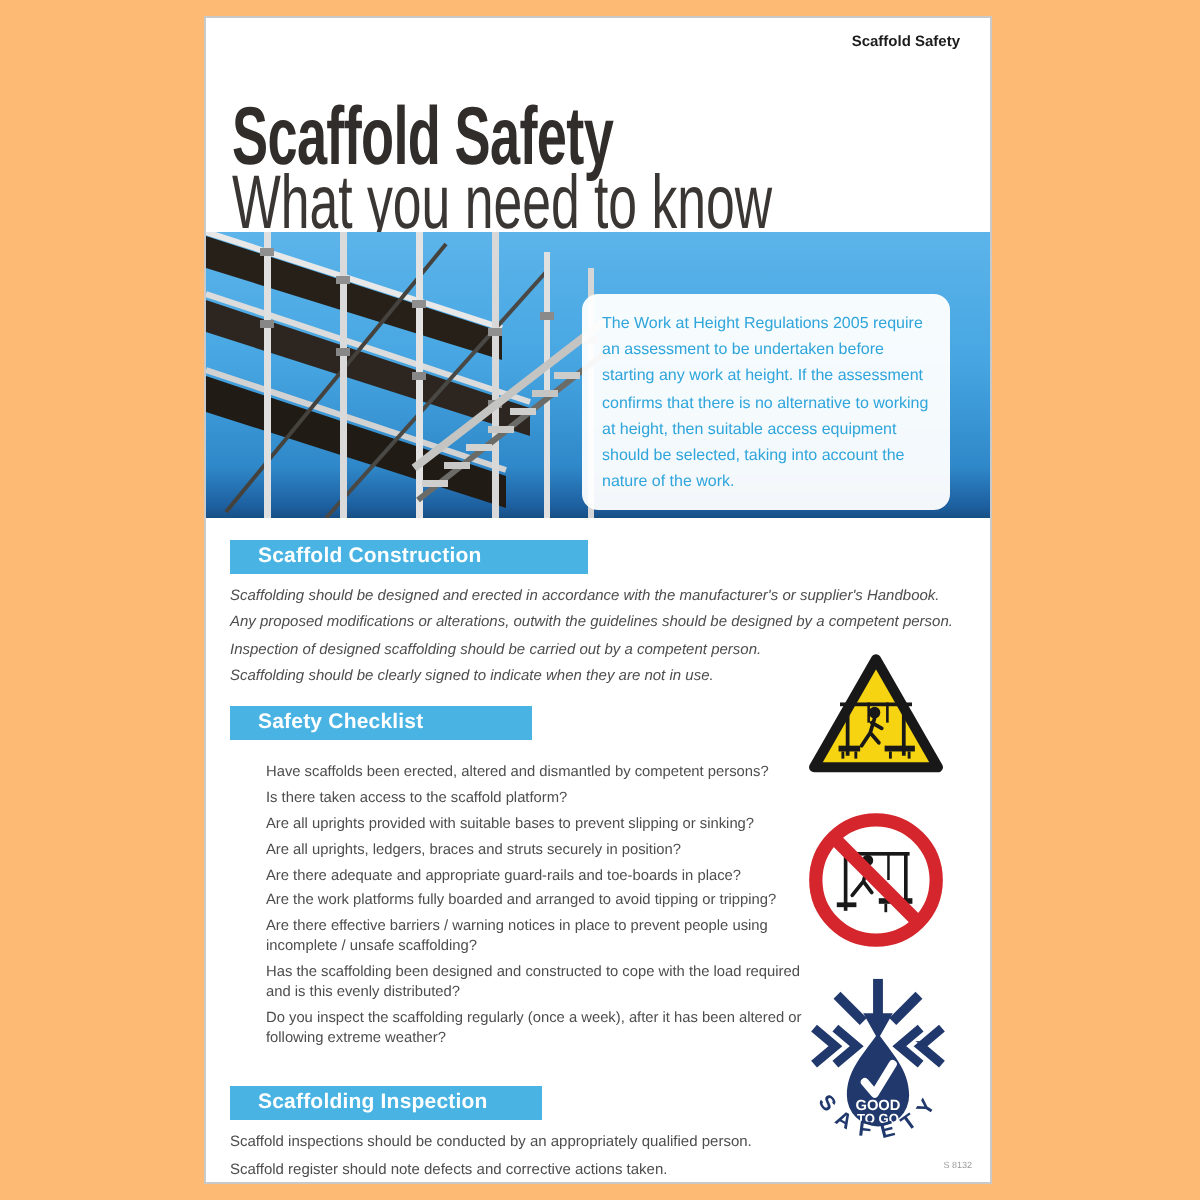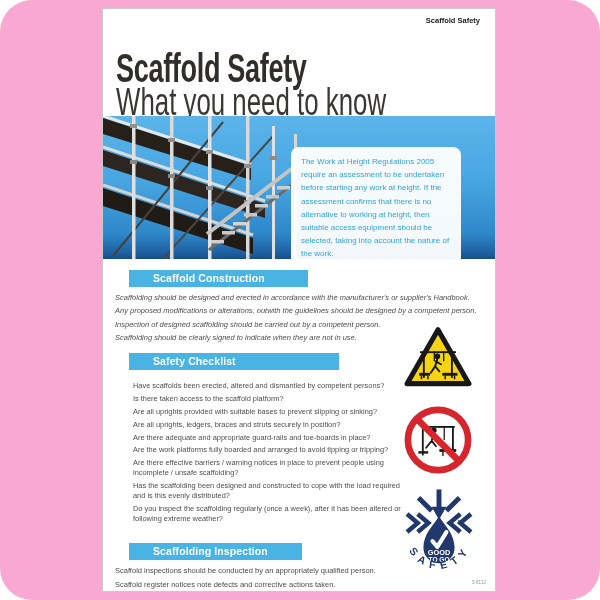--- a/index.html
+++ b/index.html
@@ -1,40 +1,40 @@
 <!DOCTYPE html>
 <html><head>
 <meta charset="utf-8">
 <style>
   * { margin:0; padding:0; box-sizing:border-box; }
   html,body { width:600px; height:600px; background:#ffffff; font-family:"Liberation Sans", sans-serif; }
-  .canvas { position:relative; width:600px; height:600px; background:#f9a8d4; overflow:hidden;border-radius:32px; }
+  .canvas { position:relative; width:600px; height:600px; background:#fdba74; overflow:hidden; }
   .poster { position:absolute; left:102px; top:8px; width:394px; height:584px;
             background:#fff; border:1px solid #c9c9c9; overflow:hidden; }
 
   .corner-label { position:absolute; top:7px; right:15px; font-size:7.5px; font-weight:bold; color:#1c1c1c; }
 
   .title-line1 { position:absolute; left:13px; top:36px; width:520px; font-size:41px; font-weight:bold;
                  color:#312d2b; letter-spacing:-0.5px; transform:scaleX(.66); transform-origin:0 0; white-space:nowrap; }
   .title-line2 { position:absolute; left:13px; top:72px; width:560px; font-size:38px; font-weight:400;
                  color:#3a3634; transform:scaleX(.68); transform-origin:0 0; white-space:nowrap; }
 
   .photo-band { position:absolute; left:0; top:107px; width:394px; height:143px; overflow:hidden;
                 background:linear-gradient(180deg,#5cb4ea 0%,#47a6e2 45%,#2f88c9 82%,#1d5f9f 96%,#174e84 100%); }
   .scaffold-art { position:absolute; left:0; top:0; width:215px; height:143px; }
-  .intro-box { position:absolute; left:188px; top:31px; width:170px; padding:8px 10px;
+  .intro-box { position:absolute; left:188px; top:31px; width:184px; padding:8px 10px;
                background:rgba(255,255,255,.95); border-radius:8px;
                color:#2fa5db; font-size:8px; line-height:13.2px; }
 
   .sec-header { position:absolute; left:12px; height:17px; background:#49b4e3; color:#ffffff;
-                font-size:10.5px; font-weight:bold; line-height:17px; padding-left:24px;
-                letter-spacing:.1px;margin-left:14px; }
+                font-size:10.5px; font-weight:bold; line-height:17px; padding-left:14px;
+                letter-spacing:.1px; }
   .sec1-header { top:261px; width:179px; }
-  .sec2-header { top:344px; width:210px; }
-  .sec3-header { top:534px; width:173px; }
+  .sec2-header { top:344px; width:151px; }
+  .sec3-header { top:534px; width:156px; }
 
   .body-text { position:absolute; left:12px; color:#4d4d4d; font-size:7.5px; }
   .sec1-body { top:284px; width:377px;font-style:italic; }
   .sec1-body .ln { line-height:10.3px; margin-bottom:3.1px; }
   .sec2-body { top:372px; width:292px; font-size:7.4px; }
   .sec2-body .ln { line-height:10px; margin-bottom:2.9px;padding-left:18px; }
   .sec3-body { top:557px; width:377px; }
   .sec3-body .ln { line-height:10px; margin-bottom:4px; }
 
   .sign { position:absolute; }
@@ -110,21 +110,21 @@
       <div class="ln">Are there adequate and appropriate guard-rails and toe-boards in place?</div>
       <div class="ln">Are the work platforms fully boarded and arranged to avoid tipping or tripping?</div>
       <div class="ln">Are there effective barriers / warning notices in place to prevent people using incomplete / unsafe scaffolding?</div>
       <div class="ln">Has the scaffolding been designed and constructed to cope with the load required and is this evenly distributed?</div>
       <div class="ln">Do you inspect the scaffolding regularly (once a week), after it has been altered or following extreme weather?</div>
     </div>
 
     <div class="sec-header sec3-header">Scaffolding Inspection</div>
     <div class="body-text sec3-body">
       <div class="ln">Scaffold inspections should be conducted by an appropriately qualified person.</div>
-      <div class="ln">Scaffold register notices note defects and corrective actions taken.</div>
+      <div class="ln">Scaffold register should note defects and corrective actions taken.</div>
     </div>
 
     <svg class="sign sign-warning" viewBox="0 0 100 90">
       <path d="M50 7 L93 82 L7 82 Z" fill="#f6d411" stroke="#181818" stroke-width="7" stroke-linejoin="round"></path>
       <rect x="25" y="37" width="50" height="2.6" fill="#181818"></rect>
       <rect x="29" y="37" width="2.6" height="37" fill="#181818"></rect>
       <rect x="68" y="37" width="2.6" height="37" fill="#181818"></rect>
       <rect x="44" y="37" width="1.8" height="14" fill="#181818"></rect>
       <rect x="57" y="37" width="1.8" height="14" fill="#181818"></rect>
       <rect x="24" y="67" width="15" height="4" fill="#181818"></rect>

